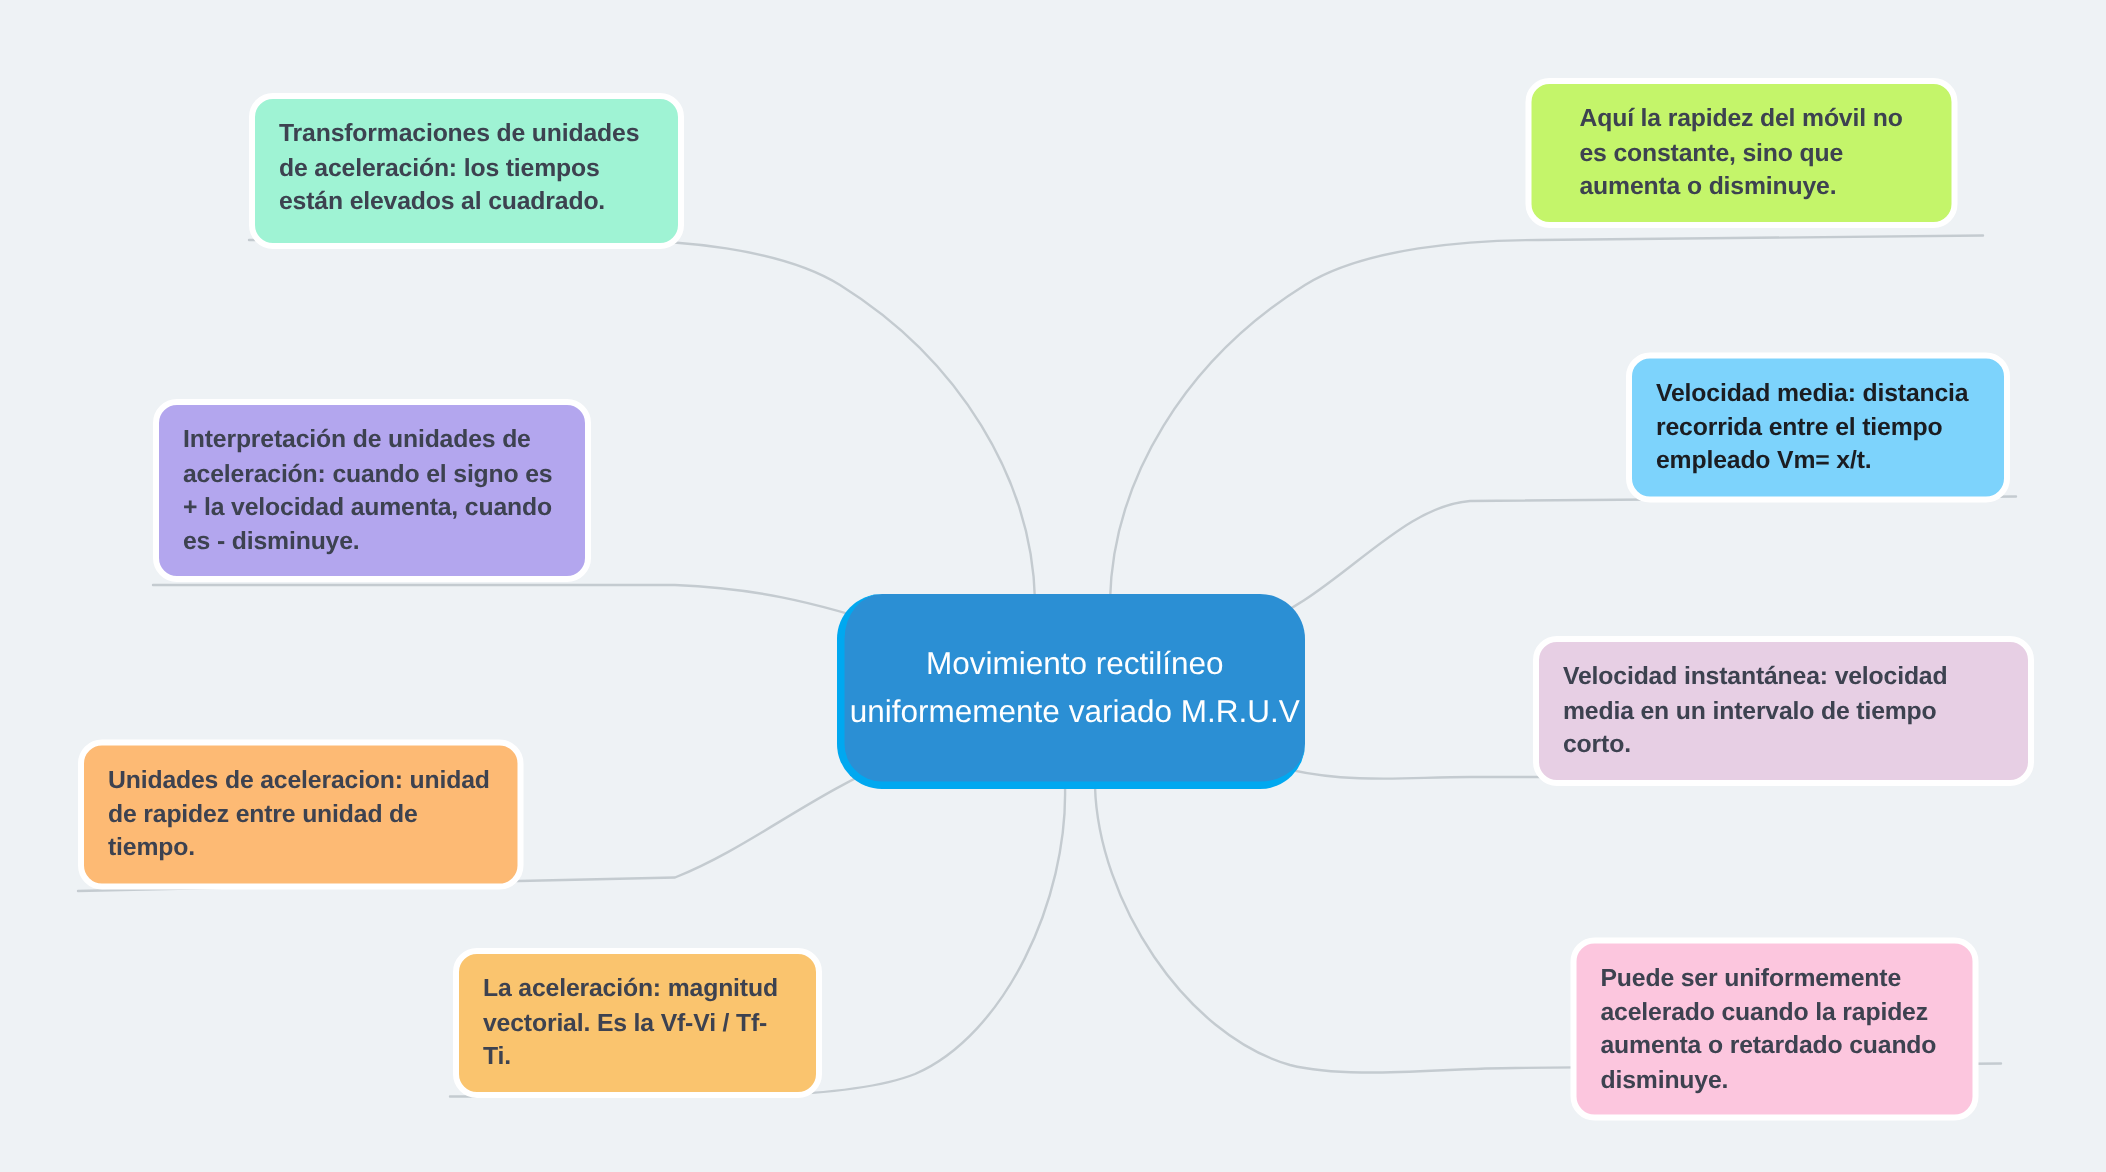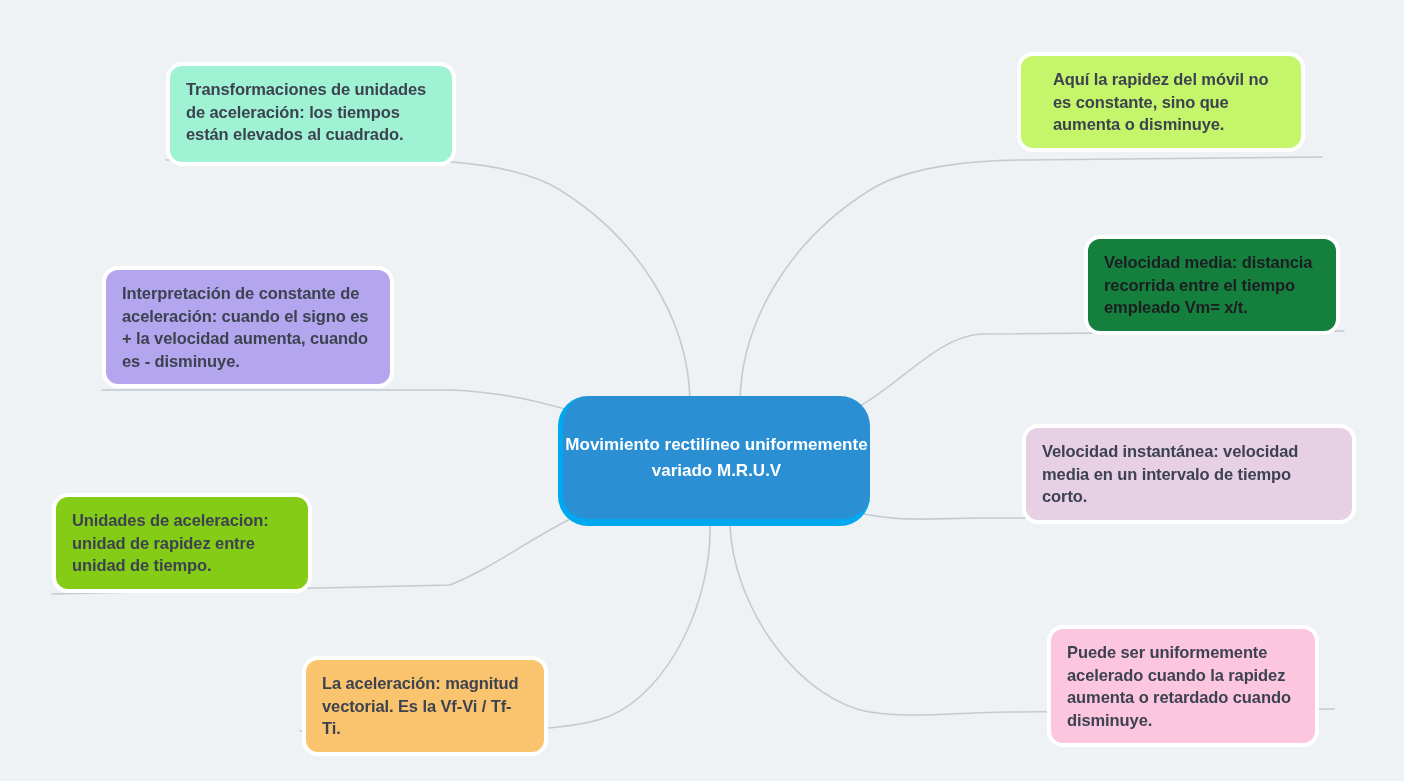--- a/index.html
+++ b/index.html
@@ -38,24 +38,24 @@
     color: #3d4250;
     letter-spacing: -0.1px;
     z-index: 2;
   }
   .central {
     position: absolute;
     box-sizing: border-box;
     border-radius: 30px;
     background: #2b8fd4;
     border-left: 5px solid #00a8f0;
-    border-bottom: 7px solid #000000;
+    border-bottom: 5px solid #000000;
     color: #ffffff;
-    font-size: 17px;
-    font-weight: bold;
+    font-size: 21px;
+    font-weight: normal;
     line-height: 1.52;
     text-align: center;
     display: flex;
     align-items: center;
     justify-content: center;
     z-index: 3;
   }
   .central span {
     display: block;
     width: 100%;
@@ -76,22 +76,22 @@
       <path d="M 830 505 C 890 525 930 518 980 518 L 1348 518" fill="none" stroke="#c4cbd0" stroke-width="1.6" stroke-linecap="round"></path>
       <path d="M 730 524 C 732 600 790 690 860 710 C 900 720 960 712 1010 712 L 1334 709" fill="none" stroke="#c4cbd0" stroke-width="1.6" stroke-linecap="round"></path>
     </svg>
 
   <div class="central" id="central-node" style="left: 558px; top: 396px; width: 312px; height: 130px; background: rgb(43, 143, 212); border-left-color: rgb(0, 168, 240); border-bottom-color: rgb(0, 168, 240); color: rgb(255, 255, 255);">
     <span>Movimiento rectilíneo uniformemente variado M.R.U.V</span>
   </div>
 
   <div id="node-layer">
       <div class="node" style="left: 166px; top: 62px; width: 290px; min-height: 104px; background: rgb(159, 243, 212); color: rgb(61, 66, 80);"><span>Transformaciones de unidades de aceleración: los tiempos están elevados al cuadrado.</span></div>
-      <div class="node" style="left: 102px; top: 266px; width: 292px; min-height: 120px; background: rgb(179, 166, 238); color: rgb(61, 66, 80);"><span>Interpretación de constante de aceleración: cuando el signo es + la velocidad aumenta, cuando es - disminuye.</span></div>
-      <div class="node" style="left: 52px; top: 493px; width: 260px; min-height: 96px; background: #84cc16; color: rgb(61, 66, 80);"><span>Unidades de aceleracion: unidad de rapidez entre unidad de tiempo.</span></div>
-      <div class="node" style="left: 302px; top: 656px; width: 246px; min-height: 96px; background: rgb(250, 196, 110); color: rgb(61, 66, 80);"><span>La aceleración: magnitud vectorial. Es la Vf-Vi / Tf-Ti.</span></div>
+      <div class="node" style="left: 102px; top: 266px; width: 292px; min-height: 120px; background: rgb(179, 166, 238); color: rgb(61, 66, 80);"><span>Interpretación de unidades de aceleración: cuando el signo es + la velocidad aumenta, cuando es - disminuye.</span></div>
+      <div class="node" style="left: 52px; top: 493px; width: 297px; min-height: 96px; background: #fdba74; color: rgb(61, 66, 80);"><span>Unidades de aceleracion: unidad de rapidez entre unidad de tiempo.</span></div>
+      <div class="node" style="left: 302px; top: 632px; width: 246px; min-height: 96px; background: rgb(250, 196, 110); color: rgb(61, 66, 80);"><span>La aceleración: magnitud vectorial. Es la Vf-Vi / Tf-Ti.</span></div>
       <div class="node" style="left: 1017px; top: 52px; width: 288px; min-height: 100px; background: rgb(196, 245, 106); color: rgb(61, 66, 80); padding-left: 32px;"><span>Aquí la rapidez del móvil no es constante, sino que aumenta o disminuye.</span></div>
-      <div class="node" style="left: 1084px; top: 235px; width: 256px; min-height: 90px; background: #15803d; color: rgb(27, 29, 34);"><span>Velocidad media: distancia recorrida entre el tiempo empleado Vm= x/t.</span></div>
+      <div class="node" style="left: 1084px; top: 235px; width: 256px; min-height: 90px; background: #7dd3fc; color: rgb(27, 29, 34);"><span>Velocidad media: distancia recorrida entre el tiempo empleado Vm= x/t.</span></div>
       <div class="node" style="left: 1022px; top: 424px; width: 334px; min-height: 90px; background: rgb(231, 207, 228); color: rgb(61, 66, 80);"><span>Velocidad instantánea: velocidad media en un intervalo de tiempo corto.</span></div>
       <div class="node" style="left: 1047px; top: 582px; width: 272px; min-height: 118px; background: rgb(252, 198, 222); color: rgb(61, 66, 80); margin-top: 43px;"><span>Puede ser uniformemente acelerado cuando la rapidez aumenta o retardado cuando disminuye.</span></div>
     </div>
 
 </div>
 
 </body></html>

